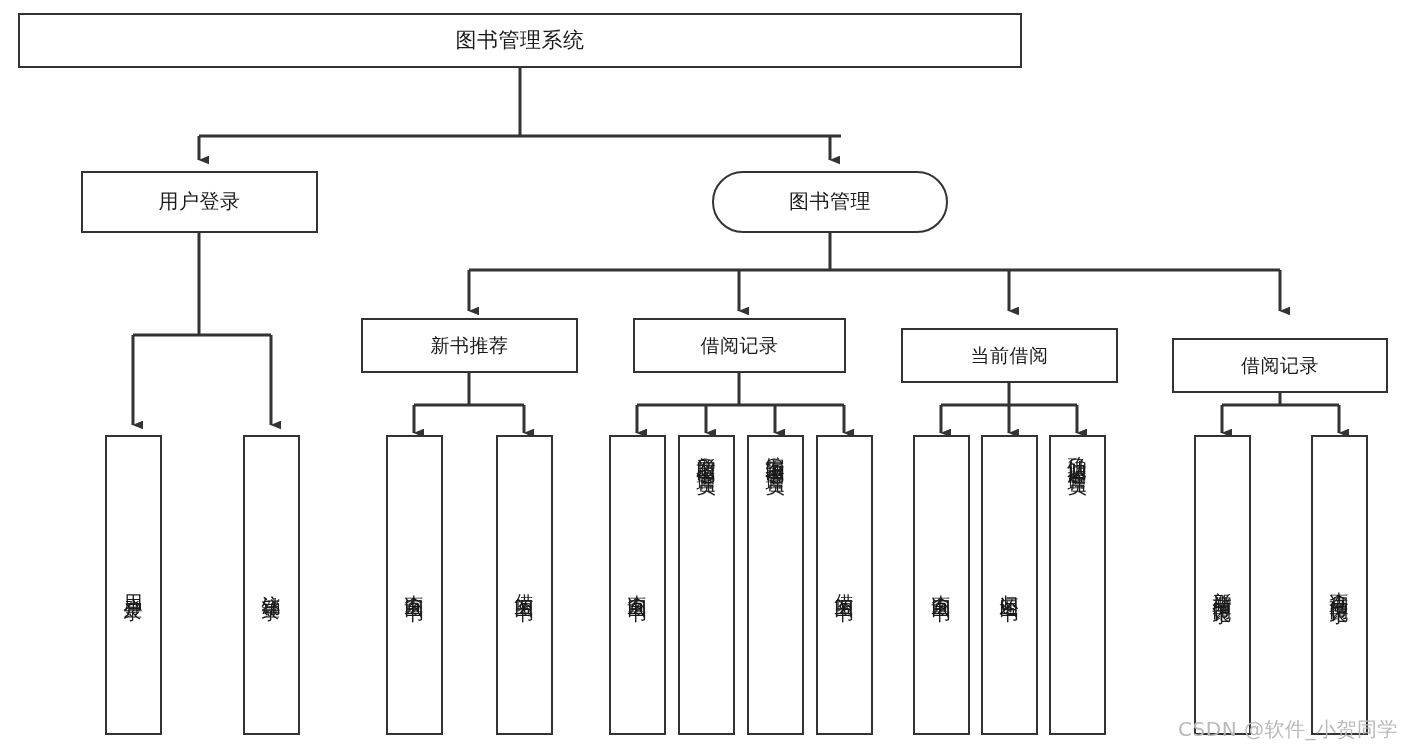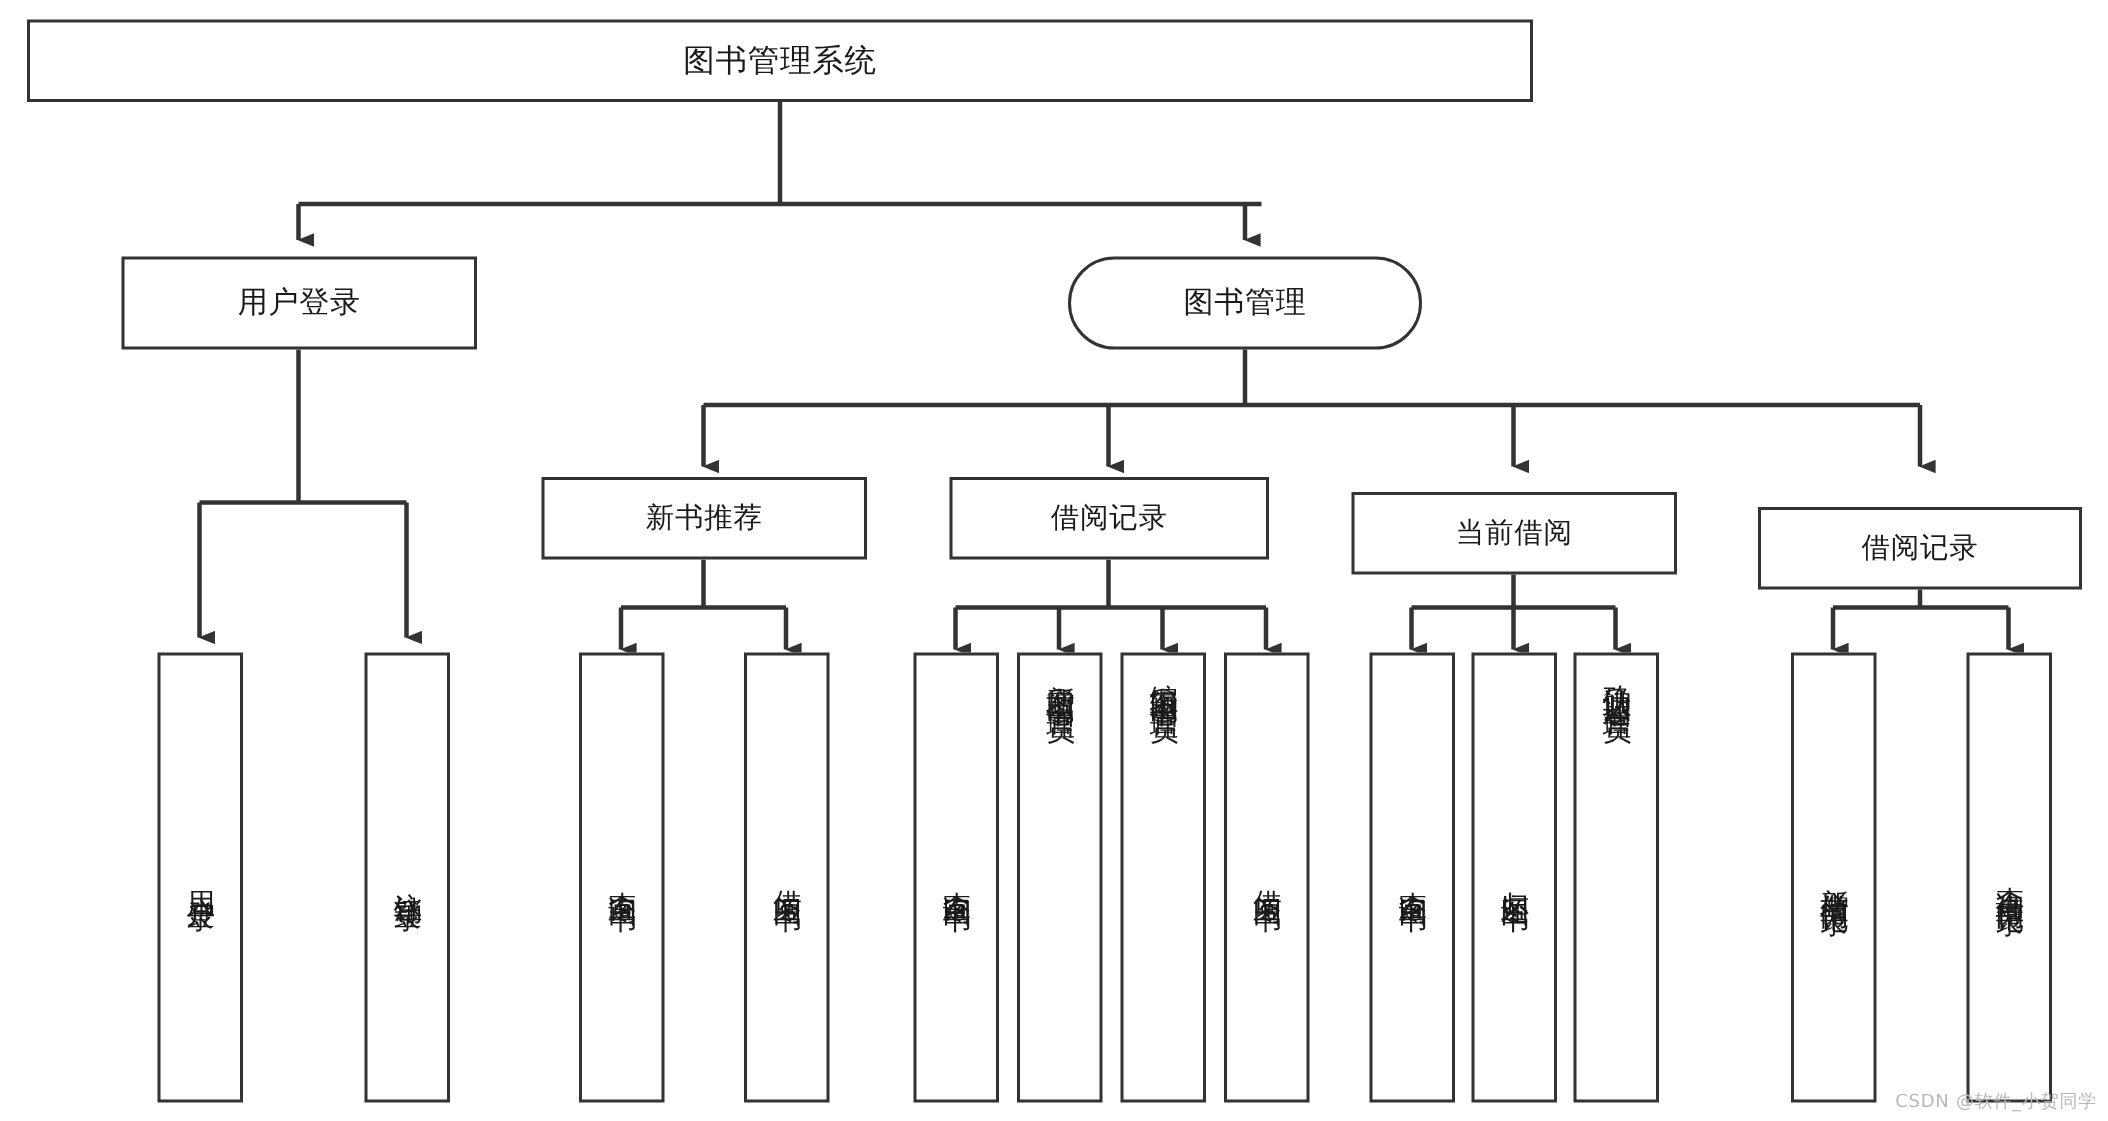--- a/index.html
+++ b/index.html
@@ -58,21 +58,21 @@
     line-height: 1;
   }
   .node.leaf.centered {
     align-items: center;
     padding-top: 0;
   }
   #watermark {
     position: absolute;
     right: 7px;
     bottom: 4px;
-    font-size: 12px;
+    font-size: 20px;
     color: #b9b9b9;
     white-space: nowrap;
     letter-spacing: 0.5px;
   }
 </style>
 </head>
 <body>
 
 <div id="diagram-root">
 

